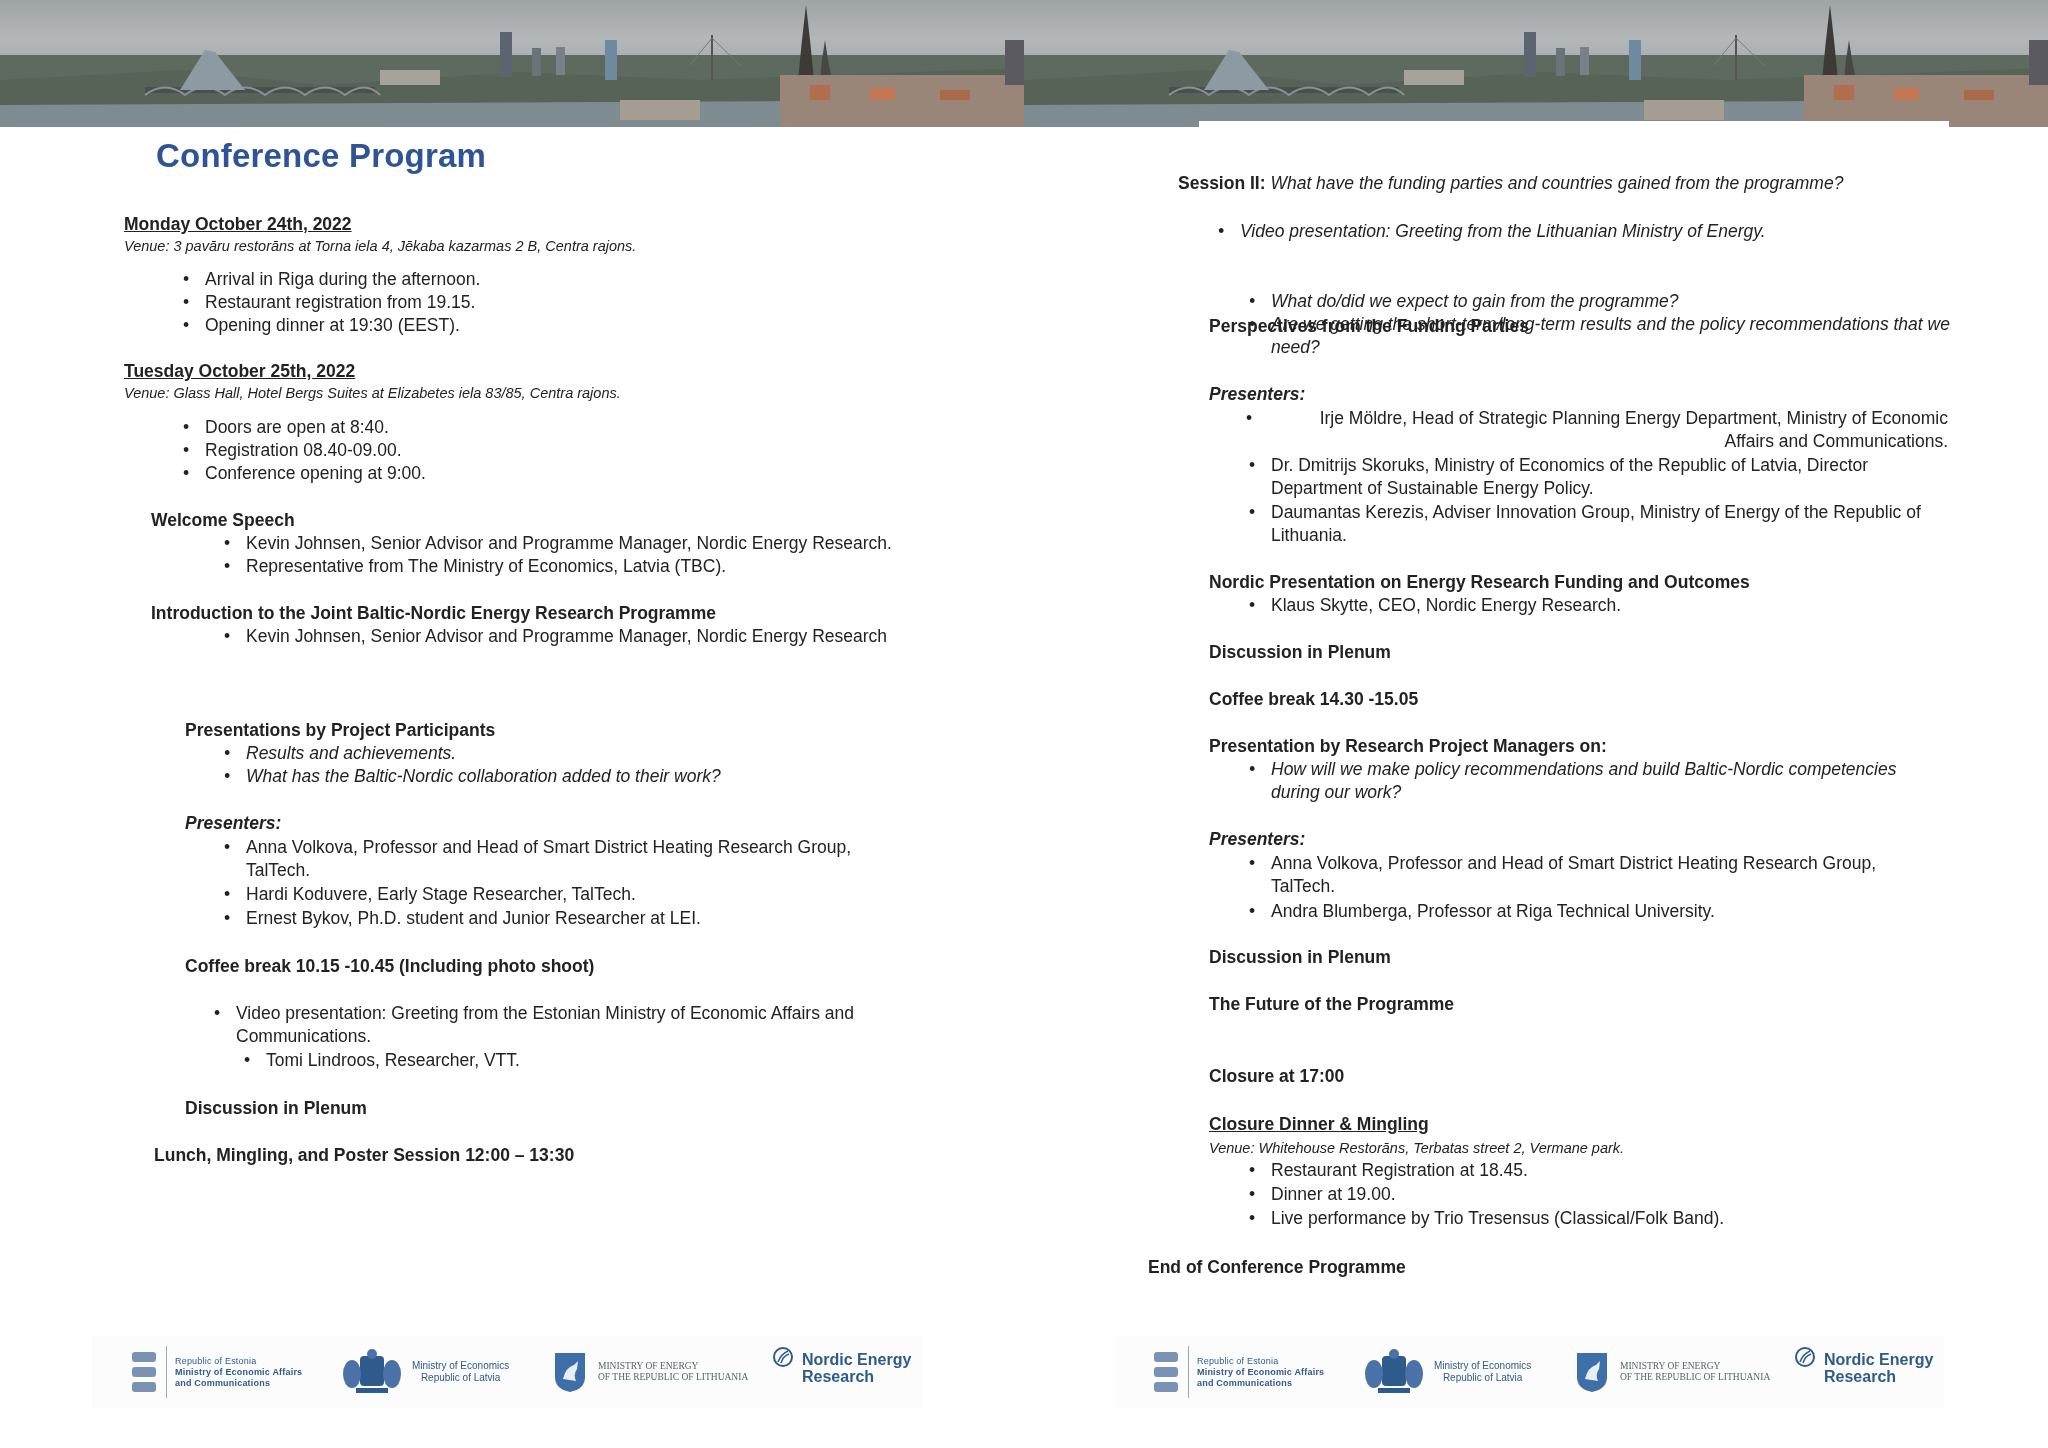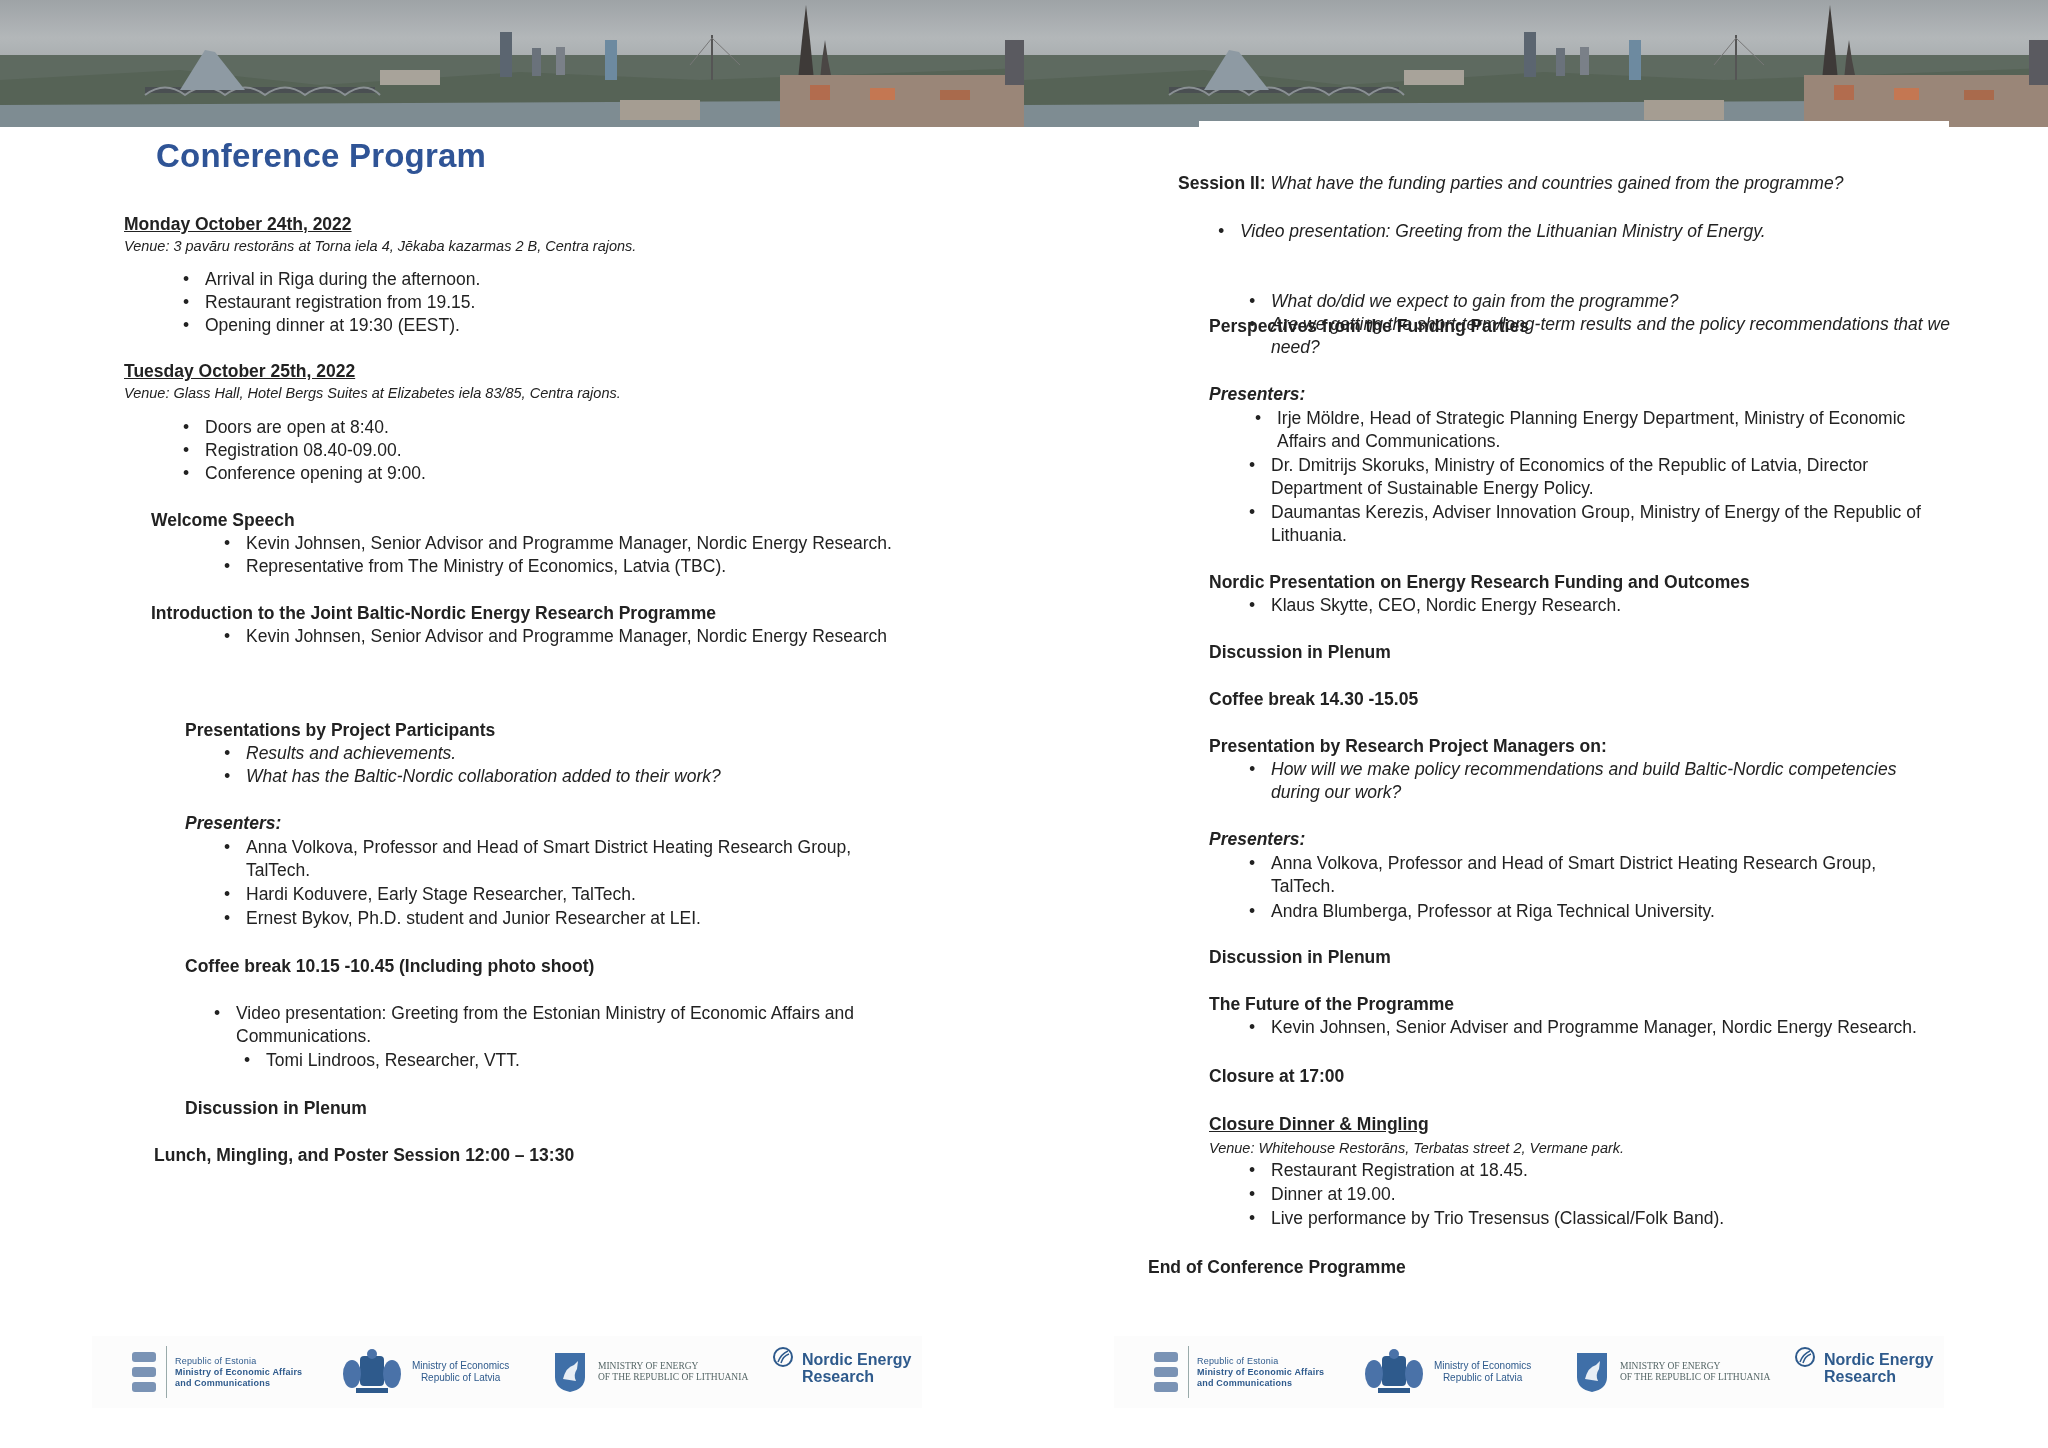--- a/index.html
+++ b/index.html
@@ -193,41 +193,40 @@
     <span class="b">Session II:</span>
     <span class="i">What have the funding parties and countries gained from the programme?</span>
   </div>
   <div class="abs bullet i" style="left:216px; top:220px;">Video presentation: Greeting from the Lithuanian Ministry of Energy.</div>
 
   <div class="abs b" style="left:185px; top:267px;margin-top:48px;">Perspectives from the Funding Parties</div>
   <div class="abs bullet i" style="left:247px; top:290px;">What do/did we expect to gain from the programme?</div>
   <div class="abs bullet i wrap" style="left:247px; top:313px; width:680px;">Are we getting the short-term/long-term results and the policy recommendations that we need?</div>
 
   <div class="abs b i" style="left:185px; top:383px;">Presenters:</div>
-  <div class="abs bullet wrap" style="left:253px; top:407px; width:680px;">Irje Möldre, Head of Strategic Planning Energy Department, Ministry of Economic Affairs and Communications.</div>
+  <div class="abs bullet wrap" style="left:244px; top:407px; width:680px;text-align:right;">Irje Möldre, Head of Strategic Planning Energy Department, Ministry of Economic Affairs and Communications.</div>
   <div class="abs bullet wrap" style="left:247px; top:454px; width:680px;">Dr. Dmitrijs Skoruks, Ministry of Economics of the Republic of Latvia, Director Department of Sustainable Energy Policy.</div>
   <div class="abs bullet wrap" style="left:247px; top:501px; width:680px;">Daumantas Kerezis, Adviser Innovation Group, Ministry of Energy of the Republic of Lithuania.</div>
 
   <div class="abs b" style="left:185px; top:571px;">Nordic Presentation on Energy Research Funding and Outcomes</div>
   <div class="abs bullet" style="left:247px; top:594px;">Klaus Skytte, CEO, Nordic Energy Research.</div>
 
   <div class="abs b" style="left:185px; top:641px;">Discussion in Plenum</div>
   <div class="abs b" style="left:185px; top:688px;">Coffee break 14.30 -15.05</div>
 
   <div class="abs b" style="left:185px; top:735px;">Presentation by Research Project Managers on:</div>
   <div class="abs bullet i wrap" style="left:247px; top:758px; width:640px;">How will we make policy recommendations and build Baltic-Nordic competencies during our work?</div>
 
   <div class="abs b i" style="left:185px; top:828px;">Presenters:</div>
   <div class="abs bullet wrap" style="left:247px; top:852px; width:660px;">Anna Volkova, Professor and Head of Smart District Heating Research Group, TalTech.</div>
   <div class="abs bullet" style="left:247px; top:900px;">Andra Blumberga, Professor at Riga Technical University.</div>
 
   <div class="abs b" style="left:185px; top:946px;">Discussion in Plenum</div>
 
   <div class="abs b" style="left:185px; top:993px;">The Future of the Programme</div>
-  <div class="abs bullet" style="left:247px; top:1016px;">Kevin Johnsen, Senior Adviser and Programme Manager, Nordic Energy Research.</div>
 
   <div class="abs b" style="left:185px; top:1065px;">Closure at 17:00</div>
 
   <div class="abs b u" style="left:185px; top:1113px;">Closure Dinner &amp; Mingling</div>
   <div class="abs venue" style="left:185px; top:1137px;">Venue: Whitehouse Restorāns, Terbatas street 2, Vermane park.</div>
   <div class="abs bullet" style="left:247px; top:1159px;">Restaurant Registration at 18.45.</div>
   <div class="abs bullet" style="left:247px; top:1183px;">Dinner at 19.00.</div>
   <div class="abs bullet" style="left:247px; top:1207px;">Live performance by Trio Tresensus (Classical/Folk Band).</div>
 
   <div class="abs b" style="left:124px; top:1256px;">End of Conference Programme</div>

